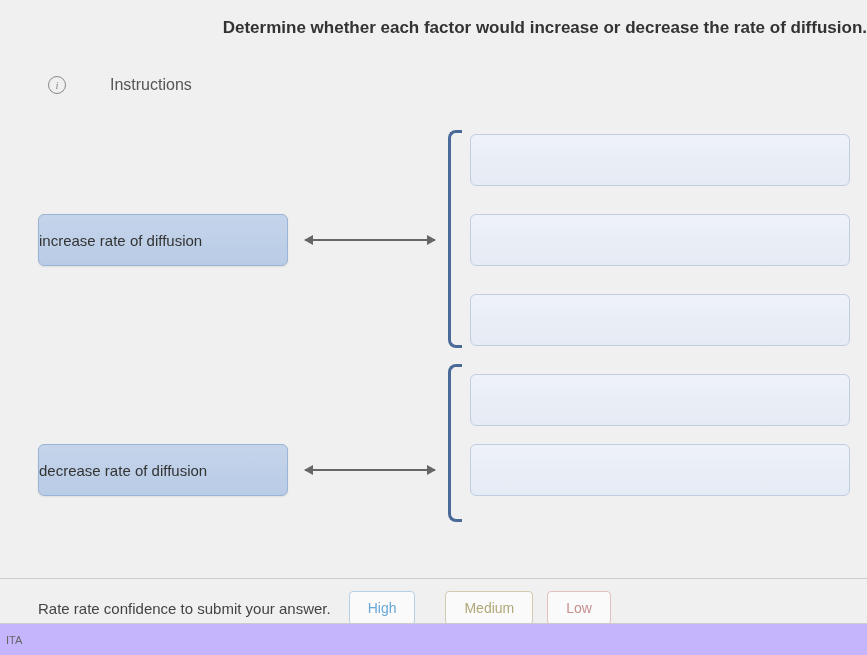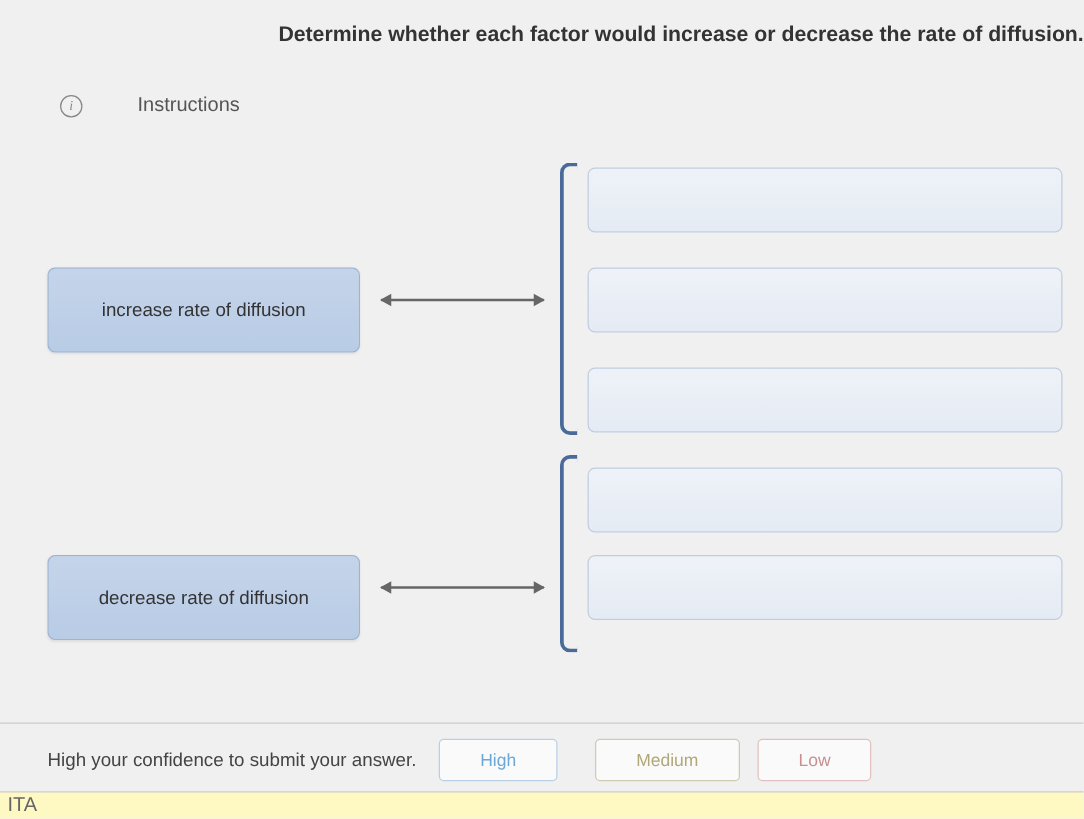--- a/index.html
+++ b/index.html
@@ -43,27 +43,26 @@
       margin-left: 36px;
     }
     .main-area {
       position: relative;
       margin-top: 30px;
       height: 420px;
     }
     .category-box {
       position: absolute;
       width: 250px;
-      height: 68px;
+      height: 52px;
       background: linear-gradient(#c4d4ea, #b9cce6);
       border: 1px solid #9bb3d4;
       border-radius: 6px;
       display: flex;
       align-items: center;
-      justify-content: center;
       font-size: 15px;
       color: #333;
       box-shadow: 0 1px 2px rgba(0,0,0,0.08);
     }
     .cat-increase { left: 38px; top: 90px; }
     .cat-decrease { left: 38px; top: 320px; }
     .arrow {
       position: absolute;
       height: 2px;
       background: #666;
@@ -118,43 +117,43 @@
       align-items: center;
       gap: 14px;
       background: #f0f0f0;
     }
     .confidence-label {
       font-size: 15px;
       color: #444;
       margin-right: 4px;
     }
     .conf-btn {
-      padding: 8px 32px;
+      padding: 8px 18px;
       border: 1px solid #bbb;
       border-radius: 4px;
       background: #fafafa;
       font-size: 14px;
       color: #aaa;
       cursor: pointer;
     }
     .conf-high { color: #6aa8d8; border-color: #b8d0e6; }
     .conf-med { color: #b0a878; border-color: #d0cab0; margin-left: 16px; }
     .conf-low { color: #c89090; border-color: #e0c0c0; text-align: center; }
     .taskbar {
       position: absolute;
       bottom: 0;
       left: 0;
       right: 0;
-      height: 22px;
-      background: #fef9c3;
+      height: 32px;
+      background: #c4b5fd;
       border-top: 1px solid #ccc;
       display: flex;
       align-items: center;
       padding-left: 6px;
-      font-size: 16px;
+      font-size: 11px;
       color: #666;
     }
   </style>
 </head>
 <body>
 
 <div class="question-text">Determine whether each factor would increase or decrease the rate of diffusion.</div>
 
 <div class="instructions-row">
   <span class="info-icon">i</span>
@@ -176,21 +175,21 @@
     <span>decrease rate of diffusion</span>
   </div>
   <div class="arrow arrow-2"></div>
   <div class="bracket bracket-2"></div>
   <div class="drop-zone dz-4"></div>
   <div class="drop-zone dz-5"></div>
 
 </div>
 
 <div class="confidence-bar">
-  <span class="confidence-label">High your confidence to submit your answer.</span>
+  <span class="confidence-label">Rate rate confidence to submit your answer.</span>
   <button class="conf-btn conf-high">High</button>
   <button class="conf-btn conf-med">Medium</button>
   <button class="conf-btn conf-low">Low</button>
 </div>
 
 <div class="taskbar">
   <span>ITA</span>
 </div>
 
 </body></html>

